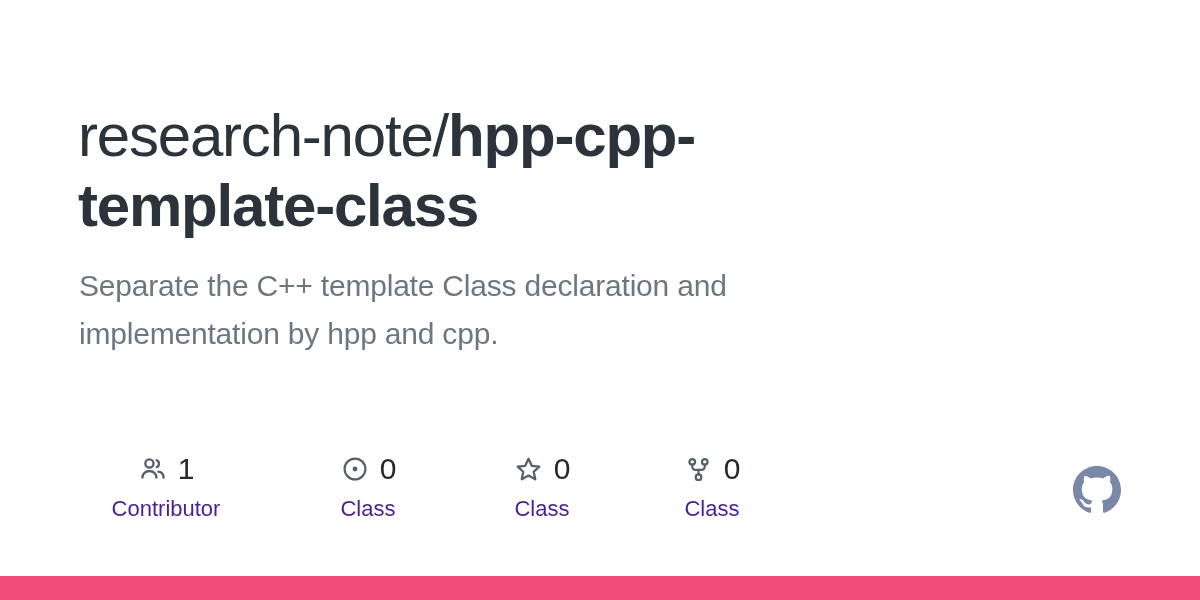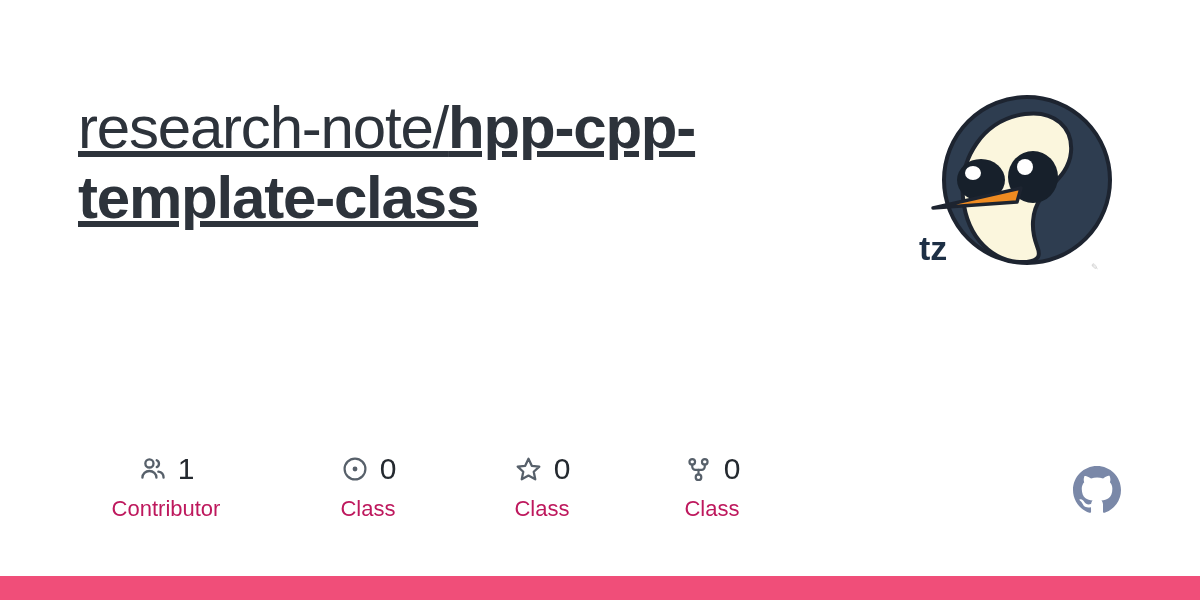--- a/index.html
+++ b/index.html
@@ -19,28 +19,27 @@
   .card {
     position: absolute;
     inset: 0;
     background: #ffffff;
   }
 
   
   .title {
     position: absolute;
     left: 78px;
-    top: 93px;
+    top: 101px;
     width: 800px;
     font-size: 60px;
     line-height: 70px;
     letter-spacing: -1.2px;
     color: #2d333b;
     font-weight: 400;
-    text-decoration: underline;
   }
   .title .owner {
     font-weight: 400;
   }
   .title .repo {
     font-weight: 700;
   }
 
   
   .description {
@@ -102,21 +101,21 @@
   .stat-value {
     font-size: 30px;
     line-height: 30px;
     color: #24292f;
     font-weight: 400;
   }
   .stat-label {
     margin-top: 10px;
     font-size: 22px;
     line-height: 26px;
-    color: #be185d;
+    color: #4c1d95;
     font-weight: 400;
     white-space: nowrap;
   }
 
   
   .stat-contributors { min-width: 176px; }
   .stat-issues       { min-width: 132px; }
   .stat-stars        { min-width: 120px; }
   .stat-forks        { min-width: 124px; }
 
@@ -143,47 +142,22 @@
 </style>
 </head>
 <body>
 
 <div class="card">
 
   <div class="title">
     <span class="owner">research-note/</span><span class="repo">hpp-cpp-template-class</span>
   </div>
 
-
-  <div class="avatar-wrap">
-    <svg width="220" height="210" viewBox="0 0 220 210" xmlns="http://www.w3.org/2000/svg">
-
-      <circle cx="122" cy="100" r="83" fill="#2e3d50" stroke="#1d2430" stroke-width="4"></circle>
-
-      <path d="M 58 118
-               C 54 78, 78 40, 120 34
-               C 150 30, 168 48, 166 72
-               C 164 94, 146 104, 136 118
-               C 126 132, 126 150, 132 166
-               C 136 176, 134 180, 122 182
-               C 88 184, 62 158, 58 118 Z" fill="#fbf6dd" stroke="#1d2430" stroke-width="4"></path>
-
-      <ellipse cx="76" cy="100" rx="24" ry="21" fill="#17202b"></ellipse>
-      <ellipse cx="68" cy="93" rx="8" ry="7" fill="#ffffff"></ellipse>
-
-      <ellipse cx="128" cy="97" rx="25" ry="26" fill="#17202b"></ellipse>
-      <ellipse cx="120" cy="87" rx="8" ry="8" fill="#ffffff"></ellipse>
-
-      <path d="M 28 128 L 116 108 L 112 122 Z" fill="#ef8b21" stroke="#1d2430" stroke-width="3.5" stroke-linejoin="round"></path>
-
-      <text x="14" y="180" font-family="'Liberation Sans', sans-serif" font-size="34" font-weight="700" fill="#1d2f45">tz</text>
-
-      <text x="186" y="190" font-family="'Liberation Sans', sans-serif" font-size="9" fill="#c9c9c9">✎</text>
-    </svg>
-  </div>
+  <div class="description">Separate the C++ template Class declaration and implementation by hpp and cpp.</div>
+
 
   <div class="stats">
 
     <div class="stat stat-contributors">
       <div class="stat-top">
         <span class="stat-icon">
           <svg width="26" height="26" viewBox="0 0 16 16" fill="none" stroke="currentColor" stroke-width="1.45" stroke-linecap="round" stroke-linejoin="round">
             <circle cx="5.8" cy="4.6" r="2.5"></circle>
             <path d="M1.5 13.3c0-2.4 1.9-4.1 4.3-4.1s4.3 1.7 4.3 4.1"></path>
             <path d="M10.3 2.6a2.3 2.3 0 0 1 0 4.2"></path>

